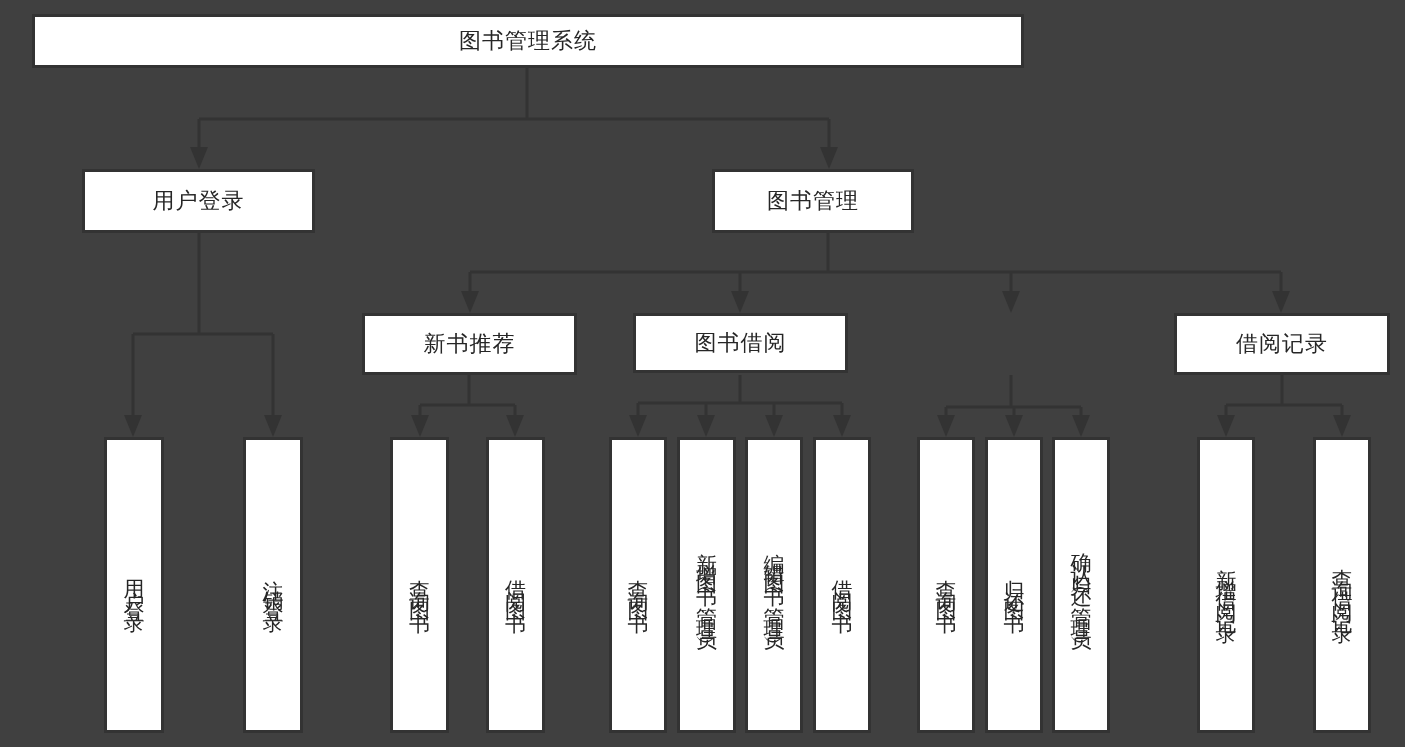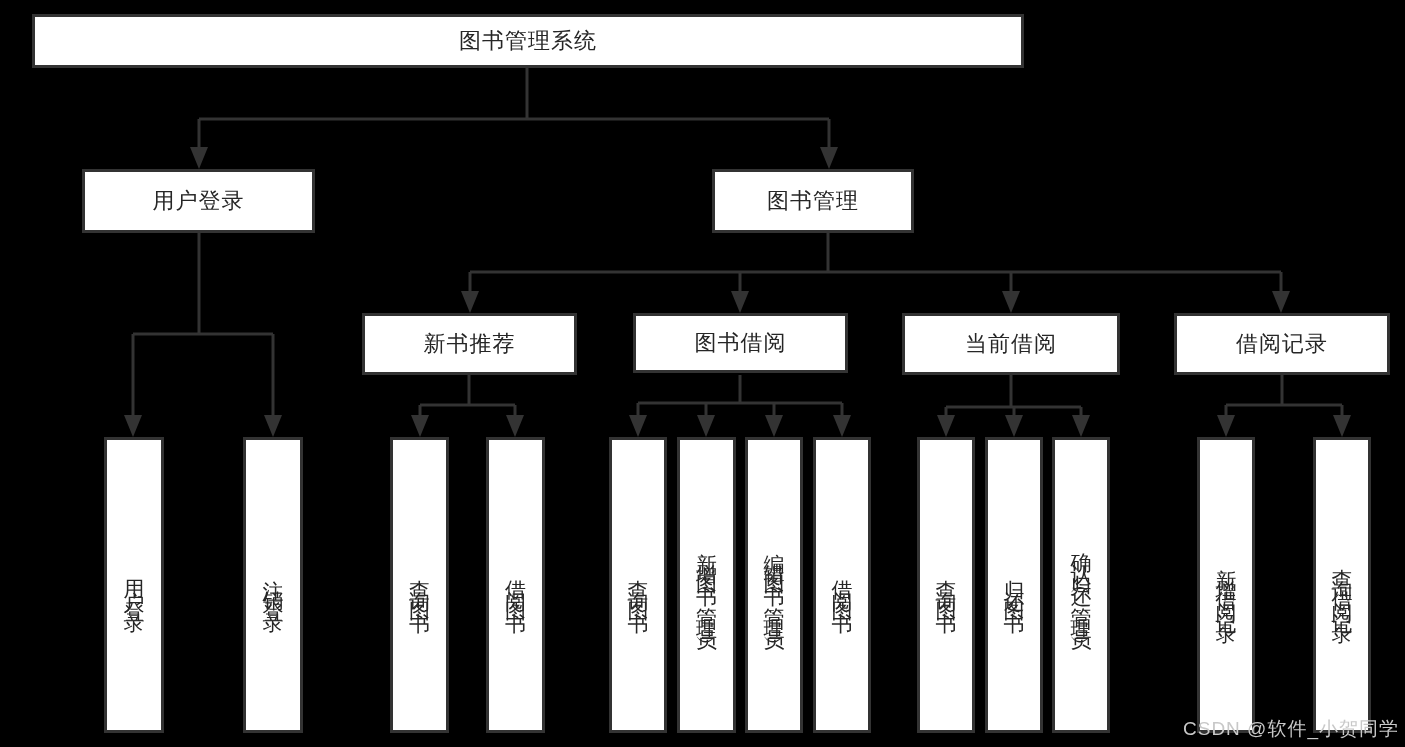--- a/index.html
+++ b/index.html
@@ -1,20 +1,20 @@
 <!DOCTYPE html>
 <html><head>
 <meta charset="utf-8">
 <style>
   html,body { margin:0; padding:0; background:#ffffff; }
   .canvas {
     position:relative;
     width:1405px;
     height:747px;
-    background:#000000;
+    background:#404040;
     overflow:hidden;
     font-family:"Liberation Sans", sans-serif;
   }
   .wires { position:absolute; left:0; top:0; width:1405px; height:747px; }
   .box {
     position:absolute;
     box-sizing:border-box;
     border:3px solid #333333;
     background:#ffffff;
     display:flex;
@@ -94,23 +94,20 @@
   <div class="box" style="left:712px; top:169px; width:202px; height:64px;">
     <span class="hlbl">图书管理</span>
   </div>
 
   <div class="box" style="left:362px; top:313px; width:215px; height:62px;">
     <span class="hlbl">新书推荐</span>
   </div>
   <div class="box" style="left:633px; top:313px; width:215px; height:60px;">
     <span class="hlbl">图书借阅</span>
   </div>
-  <div class="box" style="left:902px; top:313px; width:218px; height:62px;">
-    <span class="hlbl">当前借阅</span>
-  </div>
   <div class="box" style="left:1174px; top:313px; width:216px; height:62px;justify-content:center;">
     <span class="hlbl">借阅记录</span>
   </div>
 
   <div class="box leaf" style="left:104px; width:60px;">
     <span class="vlbl">用户登录</span>
   </div>
   <div class="box leaf" style="left:243px; width:60px;">
     <span class="vlbl">注销登录</span>
   </div>
@@ -145,15 +142,14 @@
     <span class="vlbl">确认归还（管理员）</span>
   </div>
 
   <div class="box leaf" style="left:1197px; width:58px;">
     <span class="vlbl">新增借阅记录</span>
   </div>
   <div class="box leaf" style="left:1313px; width:58px;">
     <span class="vlbl">查询借阅记录</span>
   </div>
 
-  <div class="watermark">CSDN @软件_小贺同学</div>
 
 </div>
 
 </body></html>

